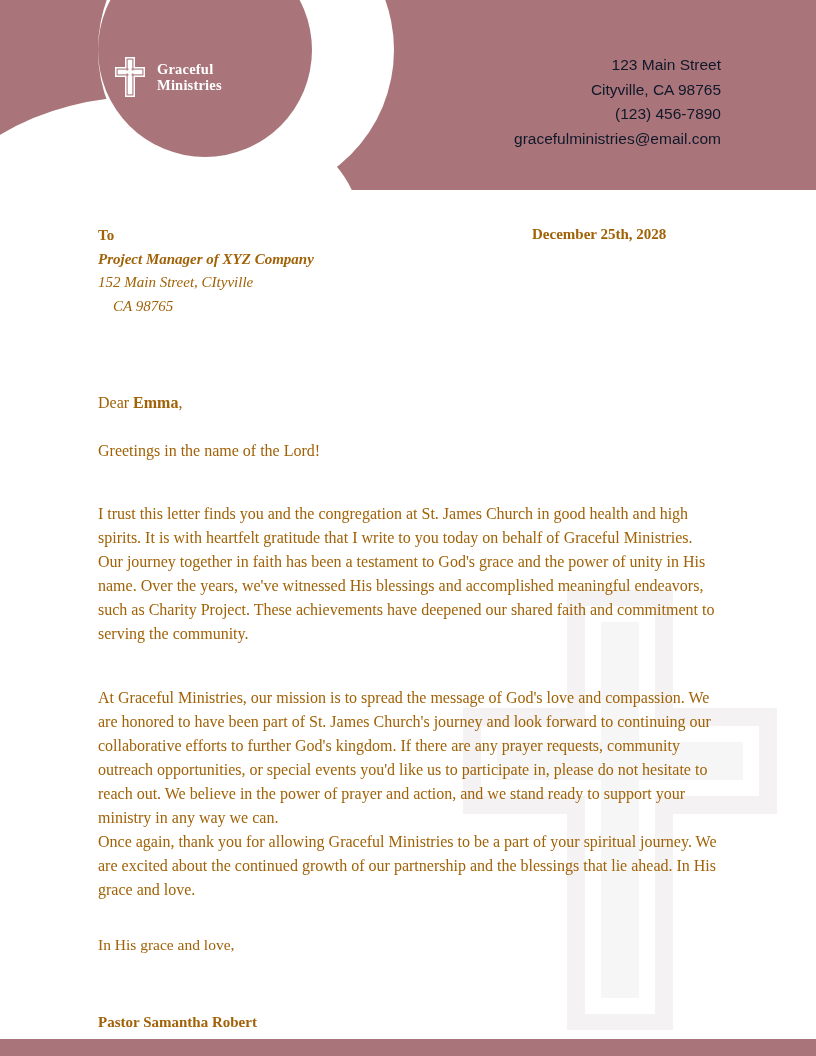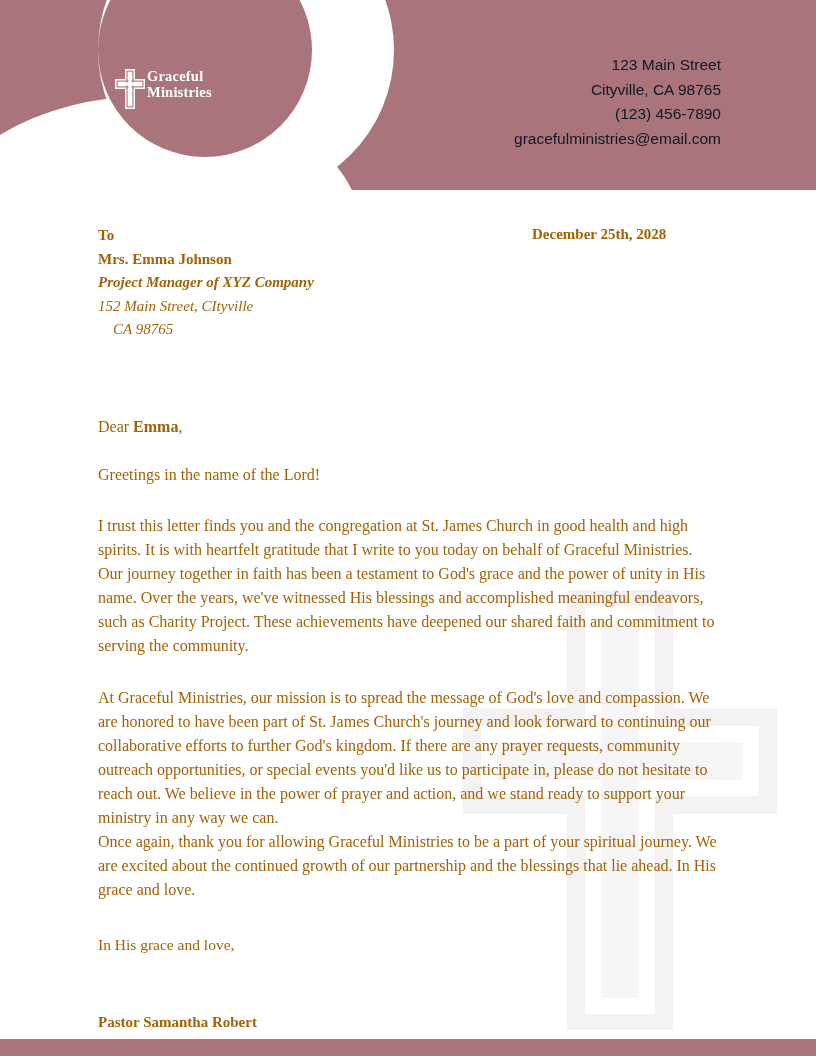--- a/index.html
+++ b/index.html
@@ -52,23 +52,24 @@
     top: 96px;
     width: 420px;
     height: 260px;
     border-radius: 50%;
     background: #ffffff;
   }
 
   .logo {
     position: absolute;
     left: 113px;
-    top: 68px;
+    top: 56px;
     display: flex;
-    align-items: flex-start;
+    align-items: center;
+    gap: 10px;
     z-index: 6;
   }
   .logo-cross { width: 34px; height: 42px; display: block; }
   .logo-text {
     color: #ffffff;
     font-family: "Liberation Serif", serif;
     font-weight: bold;
     font-size: 14.5px;
     line-height: 16px;
     letter-spacing: .2px;
@@ -136,21 +137,21 @@
   }
   .salutation b { font-weight: bold; }
 
   .greeting {
     margin-top: 26px;
     font-size: 16px;
     line-height: 22px;
   }
 
   .para {
-    margin-top: 28px;
+    margin-top: 40px;
     font-size: 16px;
     line-height: 24px;
     text-align: left;
   }
   .para.tight { margin-top: 0; }
 
   .closing {
     margin-top: 32px;
     font-size: 15.5px;
     line-height: 22px;
@@ -227,21 +228,20 @@
       <div>(123) 456-7890</div>
       <div>gracefulministries@email.com</div>
     </div>
   </div>
 
   <div class="body">
 
     <div class="addr-row">
       <div class="addr-block">
         <div class="addr-to">To</div>
-        <div class="addr-name">Mrs. Emma Johnson</div>
         <div class="addr-role">Project Manager of XYZ Company</div>
         <div class="addr-street">152 Main Street, CItyville</div>
         <div class="addr-city">CA 98765</div>
       </div>
       <div class="date">December 25th, 2028</div>
     </div>
 
     <div class="salutation"><span>Dear </span><b>Emma</b><span>,</span></div>
 
     <div class="greeting">Greetings in the name of the Lord!</div>

